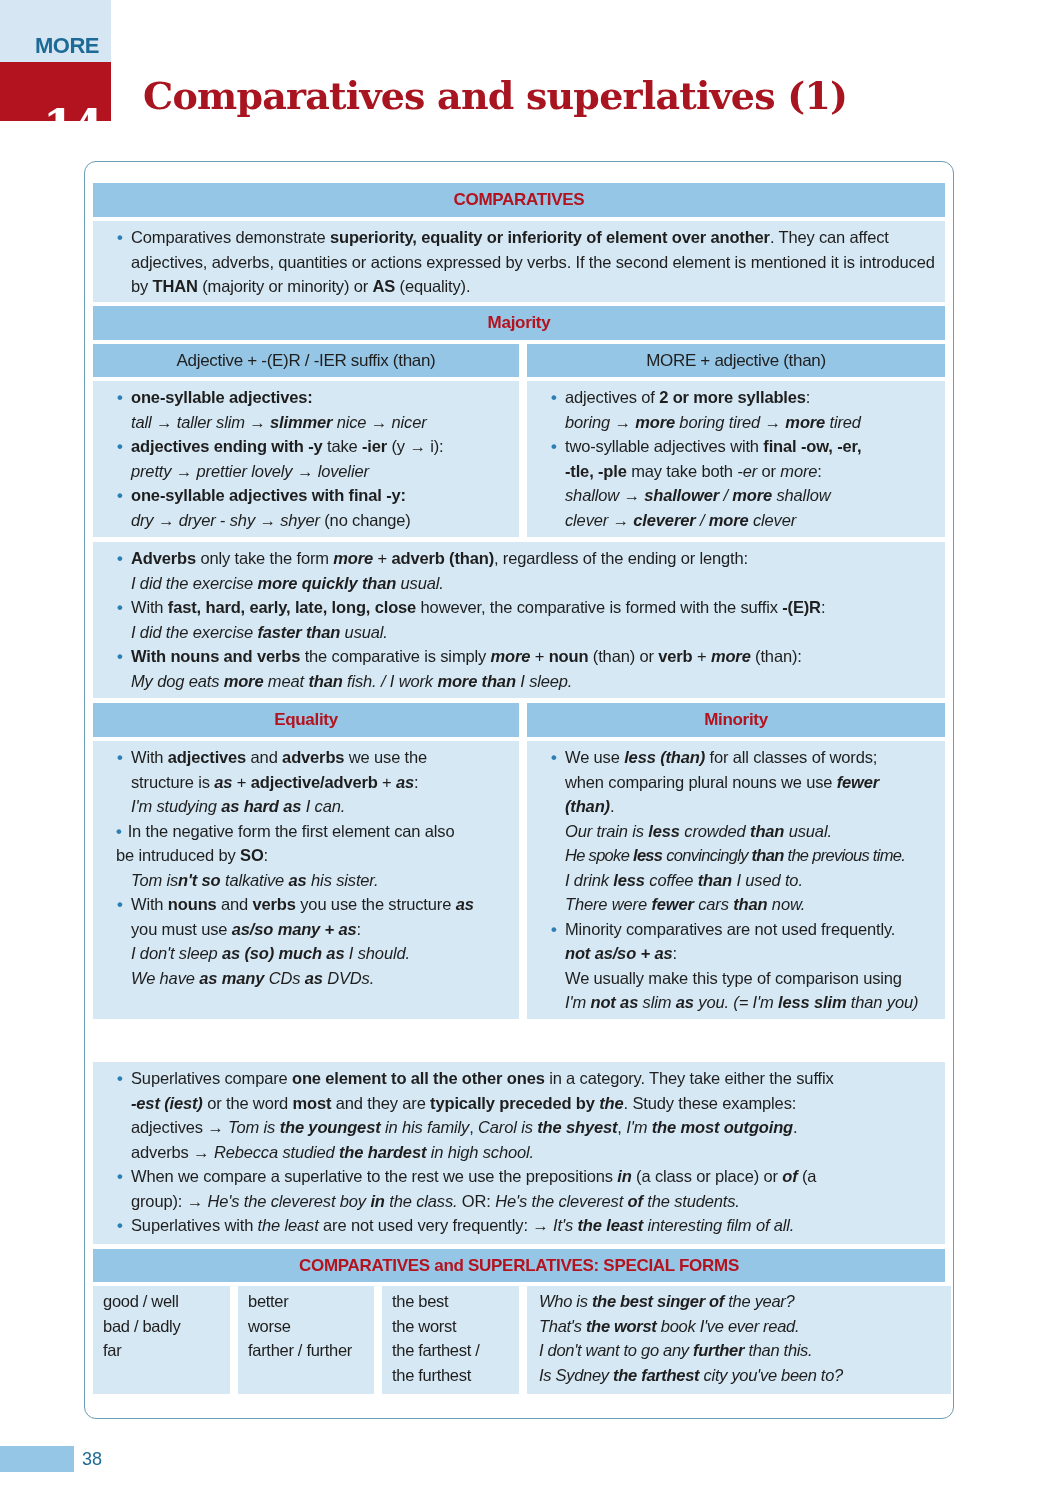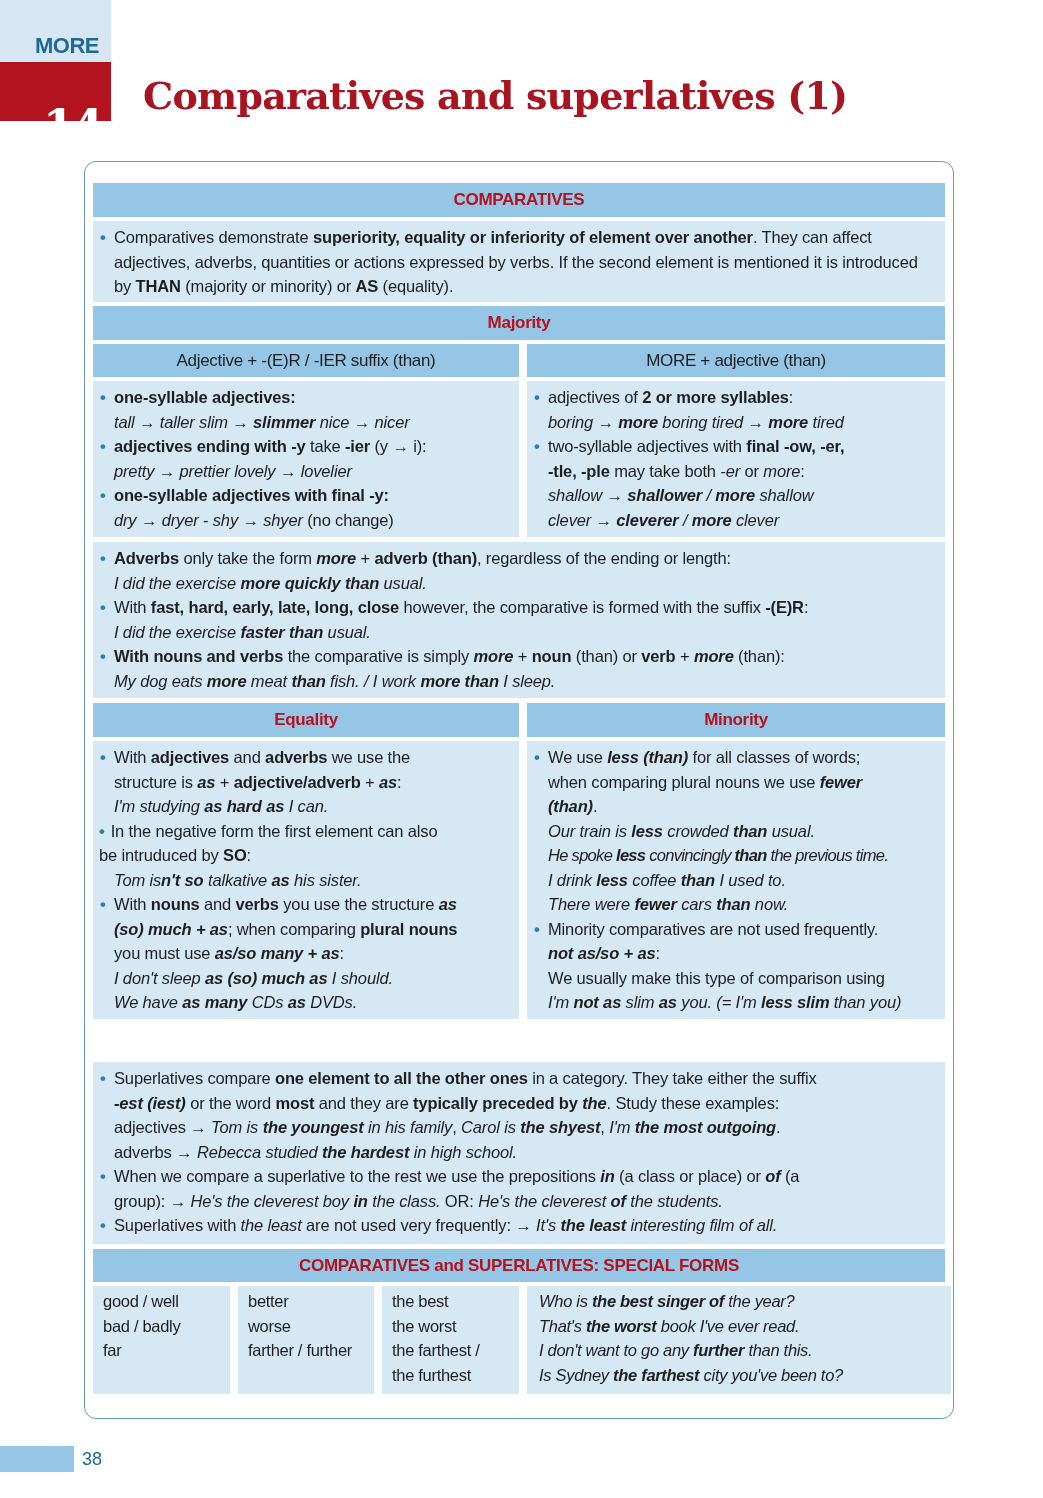--- a/index.html
+++ b/index.html
@@ -10,21 +10,21 @@
   .unit-label { position: absolute; right: 12px; bottom: 3px; font-family: "Liberation Sans", sans-serif; font-weight: bold; font-size: 22px; color: #1d6a96; letter-spacing: -0.5px; }
   .unit-num-box { position: absolute; left: 0; top: 62px; width: 111px; height: 59px; background: #b3121f; }
   .unit-num { position: absolute; right: 10px; top: 2px; font-family: "DejaVu Serif", serif; font-weight: bold; font-size: 46px; color: #ffffff; letter-spacing: -3px; line-height: 54px; margin-top: 36px; }
   .page-title { position: absolute; left: 143px; top: 72px; font-family: "DejaVu Serif", serif; font-weight: bold; font-size: 38px; color: #a8141f; letter-spacing: -0.8px; line-height: 48px; }
 
   .frame { position: absolute; left: 84px; top: 161px; width: 870px; height: 1258px; border: 1.5px solid #6b9db5; border-radius: 12px; background: #ffffff; }
 
   .block { position: absolute; left: 93px; width: 852px; }
   .hdr { background: #96c6e5; color: #b3121f; font-weight: bold; font-size: 17px; text-align: center; display: flex; align-items: center; justify-content: center; font-family: "Liberation Sans", sans-serif; letter-spacing: -0.3px; }
   .hdr.dark { color: #1e1e1e; font-weight: normal; }
-  .body-cell { background: #d6e8f4; font-size: 16.5px; line-height: 24.5px; padding: 4px 10px 0 6px; font-family: "Liberation Sans", sans-serif; letter-spacing: -0.15px; }
+  .body-cell { background: #d6e8f4; font-size: 16.5px; line-height: 24.5px; padding: 4px 10px 0 23px; font-family: "Liberation Sans", sans-serif; letter-spacing: -0.15px; }
 
   .half { position: absolute; }
   .half.left { left: 93px; width: 426px; }
   .half.right { left: 527px; width: 418px; }
 
   .bl { position: relative; padding-left: 15px; }
   .bl::before { content: "•"; position: absolute; left: 1px; top: 0; color: #2b7fb4; font-weight: bold; }
   .bl.hang { padding-left: 0; }
   .bl.hang::before { position: static; margin-right: 6px; }
   .ex { padding-left: 15px; }
@@ -82,21 +82,20 @@
 <div class="half left hdr" style="top:703px;height:34px;">Equality</div>
 <div class="half right hdr" style="top:703px;height:34px;">Minority</div>
 <div class="half left body-cell" style="top:741px;height:278px;">
     <div class="bl"><span>With </span><span style="font-weight: bold;">adjectives</span><span> and </span><span style="font-weight: bold;">adverbs</span><span> we use the</span></div>
     <div class="ex"><span>structure is </span><span style="font-weight: bold; font-style: italic;">as</span><span> + </span><span style="font-weight: bold;">adjective/adverb</span><span> + </span><span style="font-weight: bold; font-style: italic;">as</span><span>:</span></div>
     <div class="ex"><span style="font-style: italic;">I'm studying </span><span style="font-weight: bold; font-style: italic;">as hard as</span><span style="font-style: italic;"> I can.</span></div>
     <div class="bl hang"><span>In the negative form the first element can also</span></div>
     <div><span>be intruduced by </span><span style="font-weight: bold;">SO</span><span>:</span></div>
     <div class="ex"><span style="font-style: italic;">Tom is</span><span style="font-weight: bold; font-style: italic;">n't so</span><span style="font-style: italic;"> talkative </span><span style="font-weight: bold; font-style: italic;">as</span><span style="font-style: italic;"> his sister.</span></div>
     <div class="bl"><span>With </span><span style="font-weight: bold;">nouns</span><span> and </span><span style="font-weight: bold;">verbs</span><span> you use the structure </span><span style="font-weight: bold; font-style: italic;">as</span></div>
-    <div class="ex"><span style="font-weight: bold; font-style: italic;">(so) much + as</span><span>; when comparing </span><span style="font-weight: bold;">plural nouns</span></div>
     <div class="ex"><span>you must use </span><span style="font-weight: bold; font-style: italic;">as/so many + as</span><span>:</span></div>
     <div class="ex"><span style="font-style: italic;">I don't sleep </span><span style="font-weight: bold; font-style: italic;">as (so) much as</span><span style="font-style: italic;"> I should.</span></div>
     <div class="ex"><span style="font-style: italic;">We have </span><span style="font-weight: bold; font-style: italic;">as many</span><span style="font-style: italic;"> CDs </span><span style="font-weight: bold; font-style: italic;">as</span><span style="font-style: italic;"> DVDs.</span></div>
   </div>
 <div class="half right body-cell" style="top:741px;height:278px;">
     <div class="bl"><span>We use </span><span style="font-weight: bold; font-style: italic;">less (than)</span><span> for all classes of words;</span></div>
     <div class="ex"><span>when  comparing plural nouns we use </span><span style="font-weight: bold; font-style: italic;">fewer</span></div>
     <div class="ex"><span style="font-weight: bold; font-style: italic;">(than)</span><span>.</span></div>
     <div class="ex"><span style="font-style: italic;">Our train is </span><span style="font-weight: bold; font-style: italic;">less</span><span style="font-style: italic;"> crowded </span><span style="font-weight: bold; font-style: italic;">than</span><span style="font-style: italic;"> usual.</span></div>
     <div class="ex" style="letter-spacing: -0.7px;"><span style="font-style: italic;">He spoke </span><span style="font-weight: bold; font-style: italic;">less</span><span style="font-style: italic;"> convincingly </span><span style="font-weight: bold; font-style: italic;">than</span><span style="font-style: italic;"> the previous time.</span></div>

